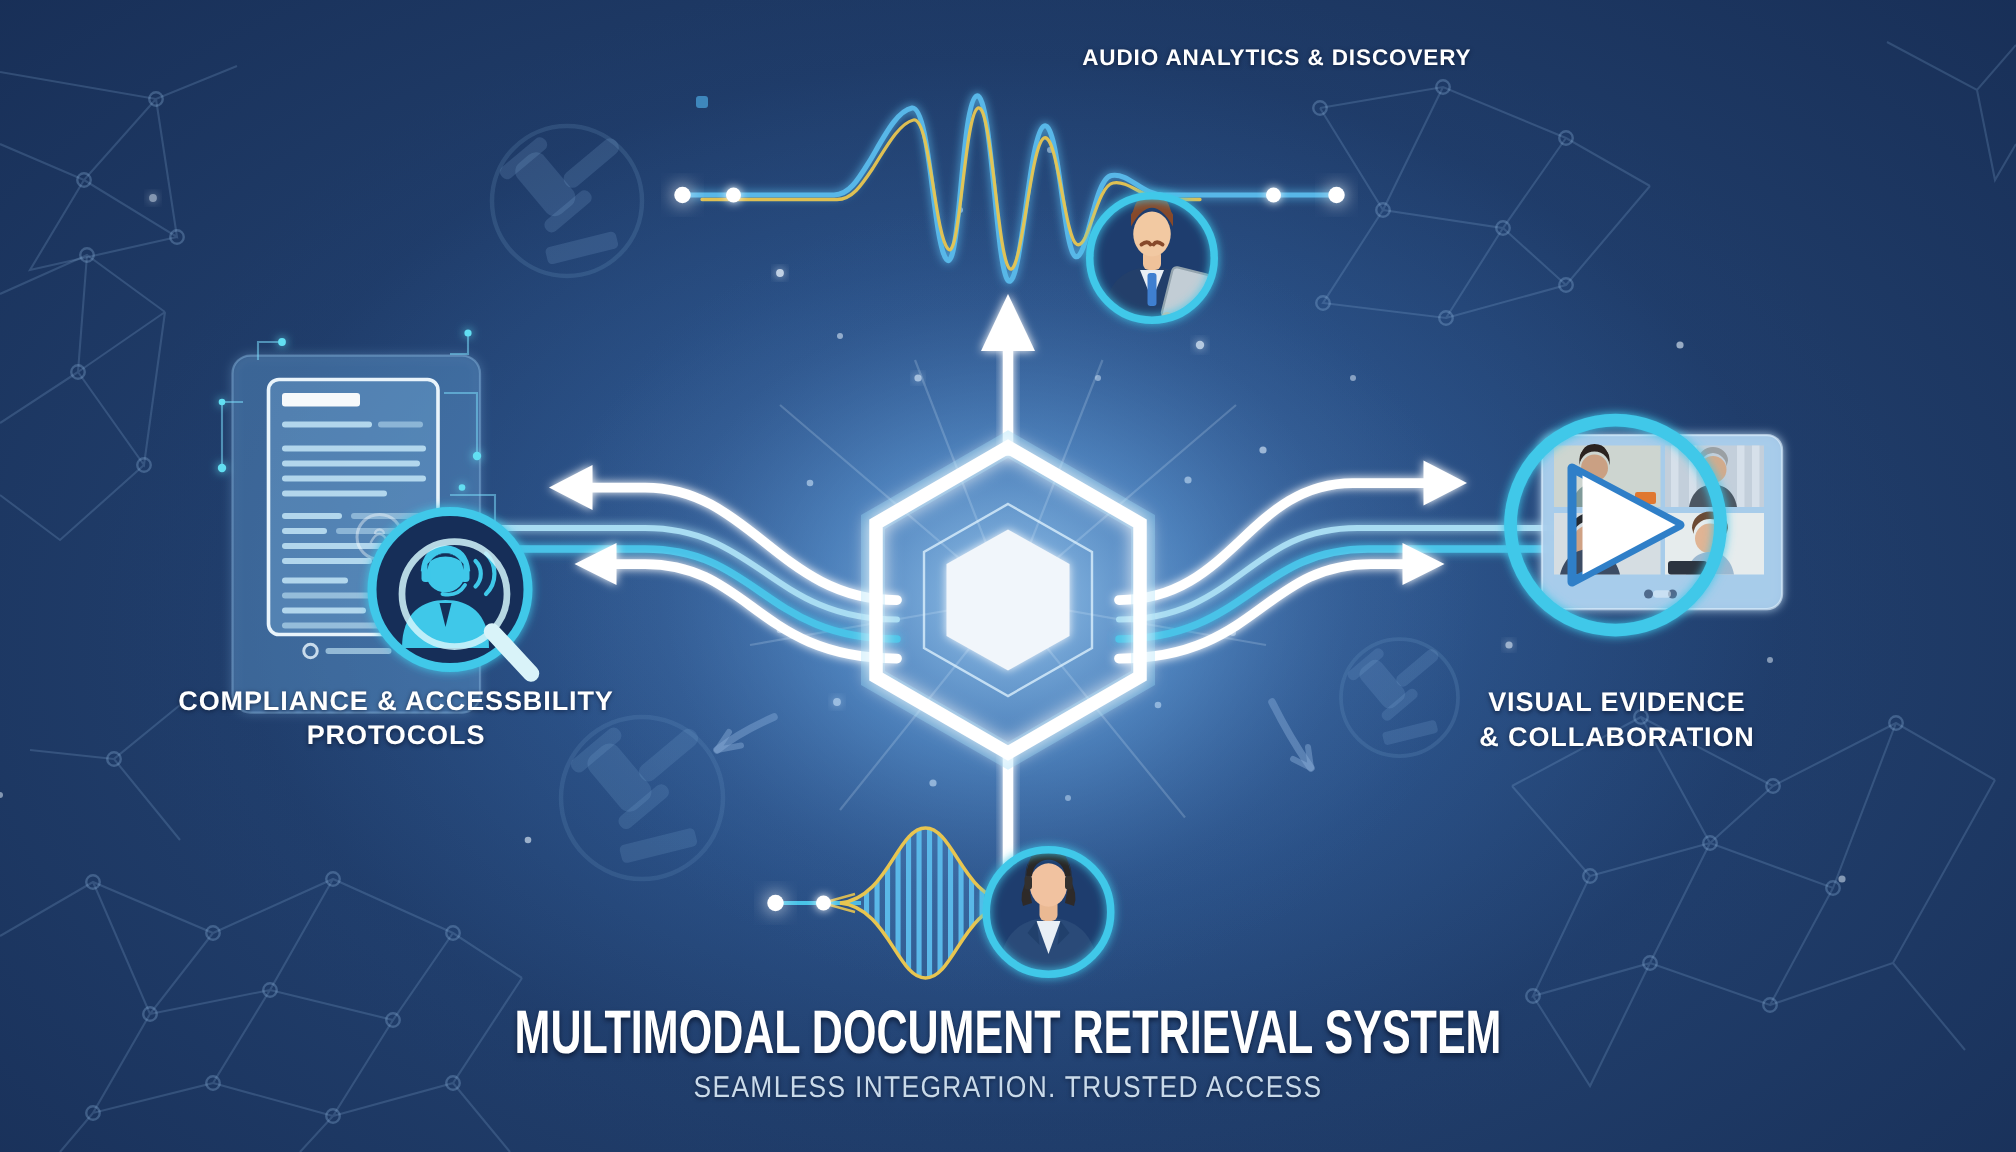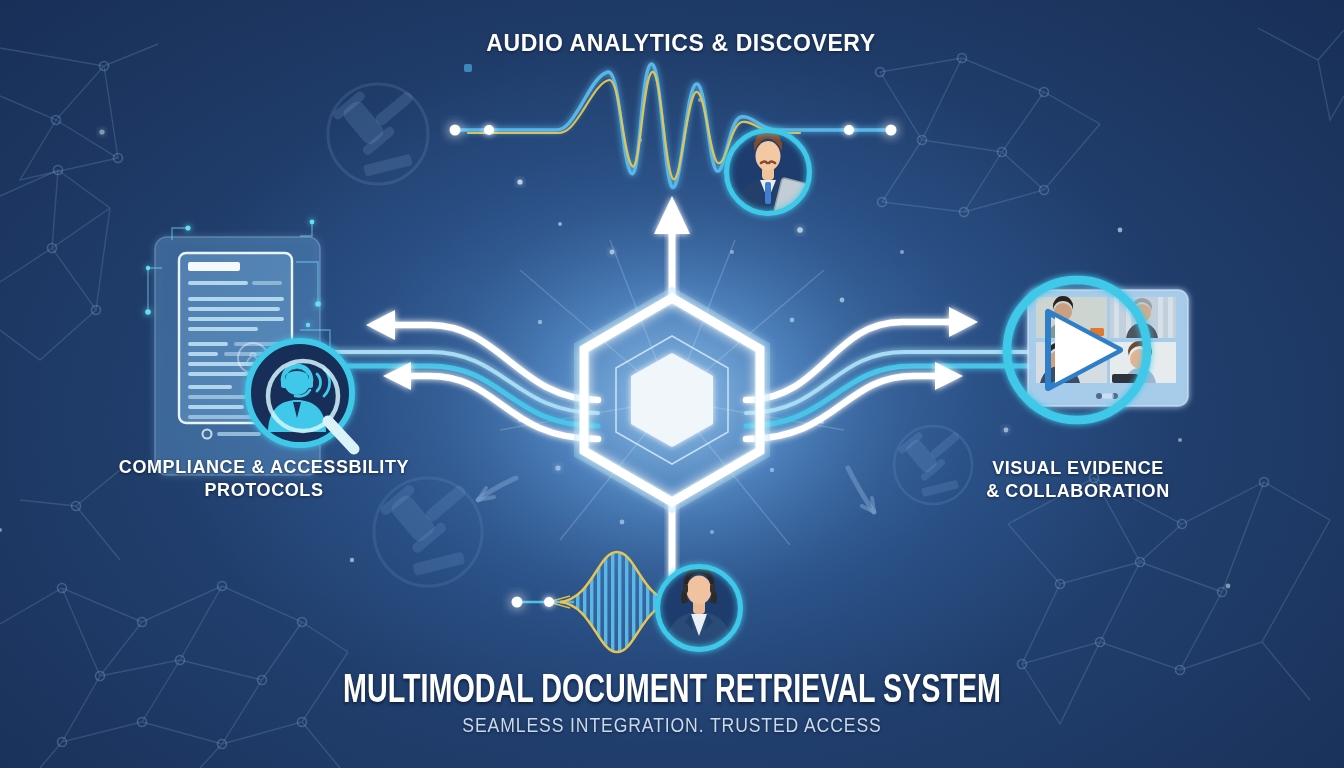--- a/index.html
+++ b/index.html
@@ -14,21 +14,21 @@
       radial-gradient(ellipse 760px 520px at 50% 51%, rgba(110,170,235,0.50) 0%, rgba(60,115,185,0.28) 42%, rgba(30,65,120,0.10) 68%, rgba(0,0,0,0) 80%),
       radial-gradient(ellipse 1400px 900px at 50% 55%, #274a7c 0%, #203d6a 38%, #182f57 68%, #132443 100%);
   }
   #stage svg{position:absolute;left:0;top:0;}
   .label{
     position:absolute;color:#ffffff;text-align:center;
     font-weight:bold;letter-spacing:0.6px;
     text-shadow:0 1px 3px rgba(0,10,30,0.55);
   }
   .node-label{font-size:18px;line-height:23px;}
-  #audio-label{left:381px;top:30px;width:600px;font-size:23px;}
+  #audio-label{left:381px;top:30px;width:600px;font-size:15px;text-align:right;}
   #compliance-label{left:114px;top:456px;width:300px;}
   #visual-label{left:928px;top:457px;width:300px;}
   #main-title{
     left:0;top:667px;width:1344px;
     font-size:41px;font-weight:800;letter-spacing:0px;line-height:42px;
     transform:scaleX(0.70);transform-origin:50% 50%;
     text-shadow:0 2px 4px rgba(0,10,30,0.6);
   }
   #subtitle{
     left:0;top:713px;width:1344px;

